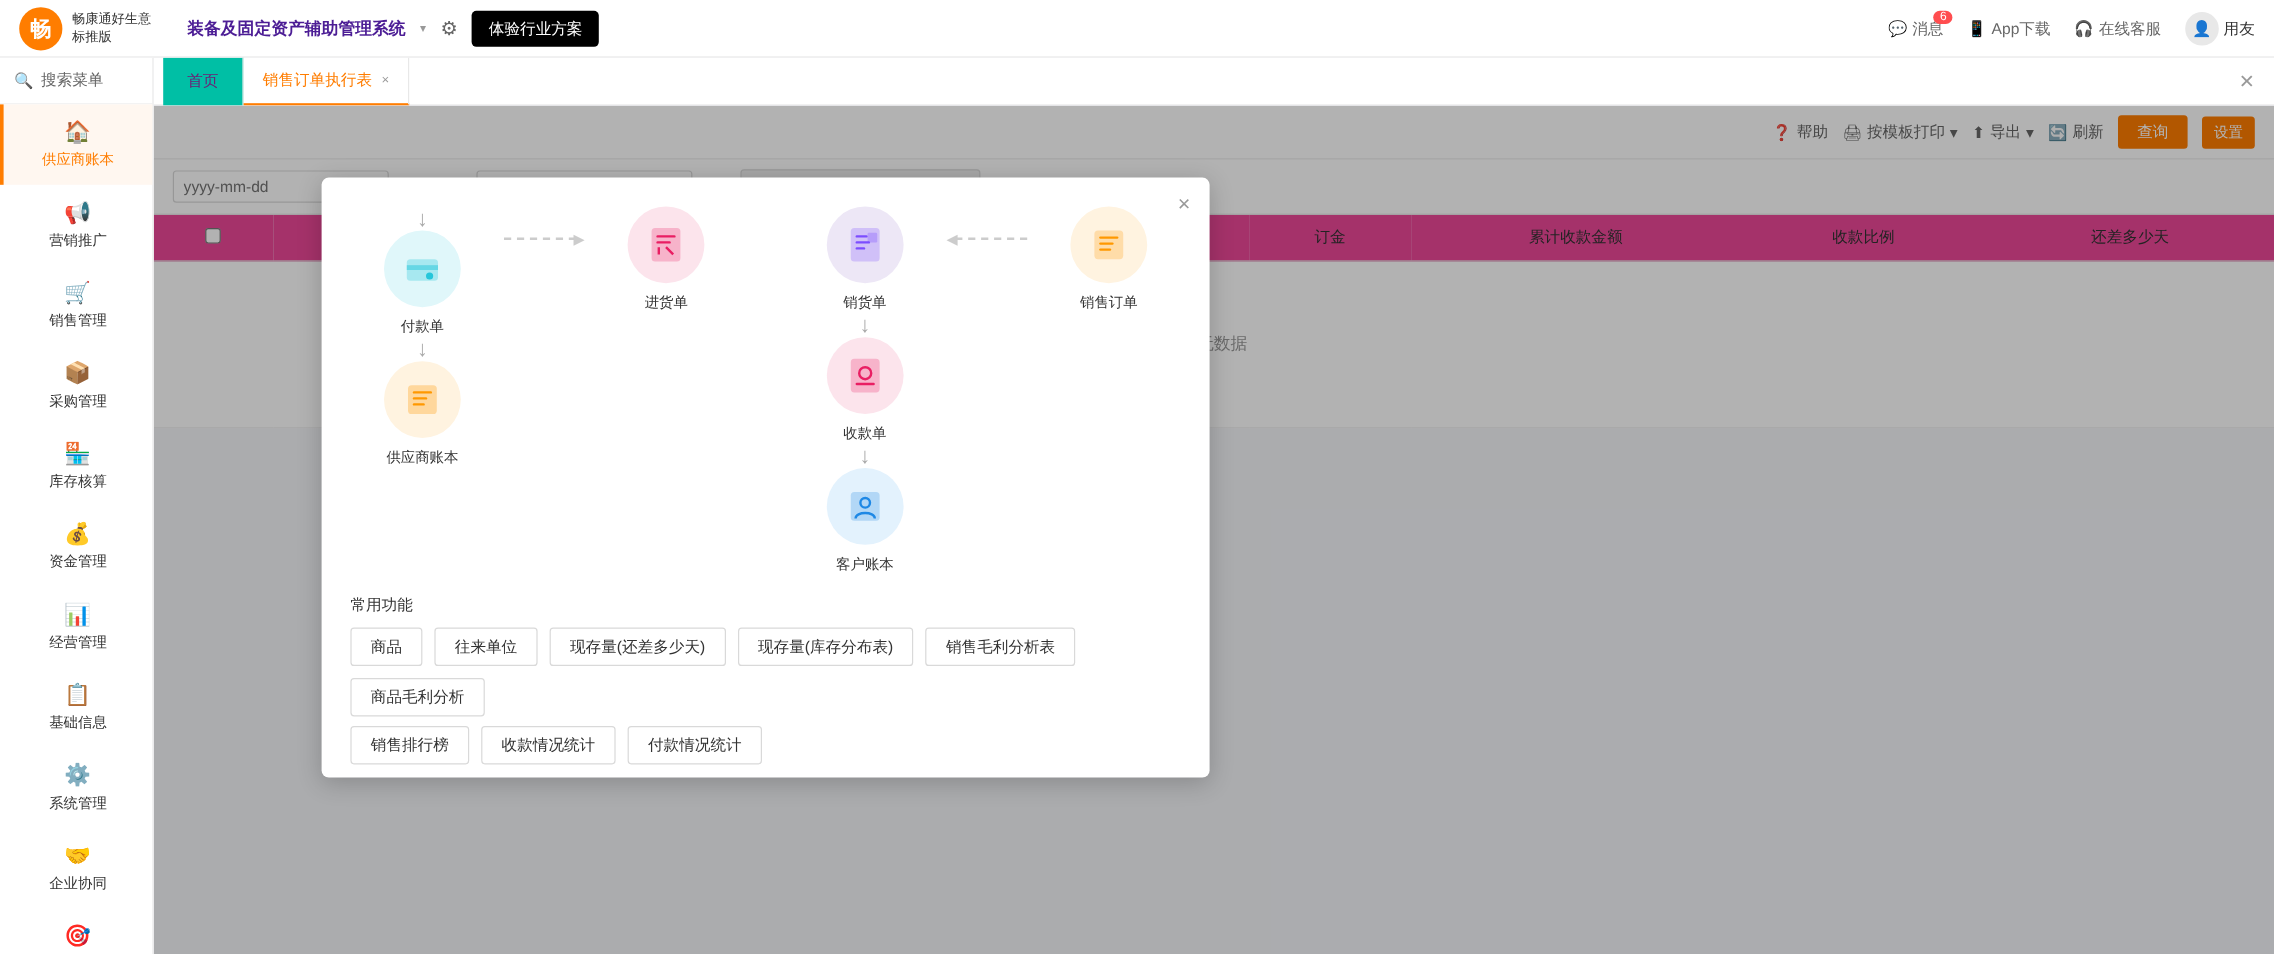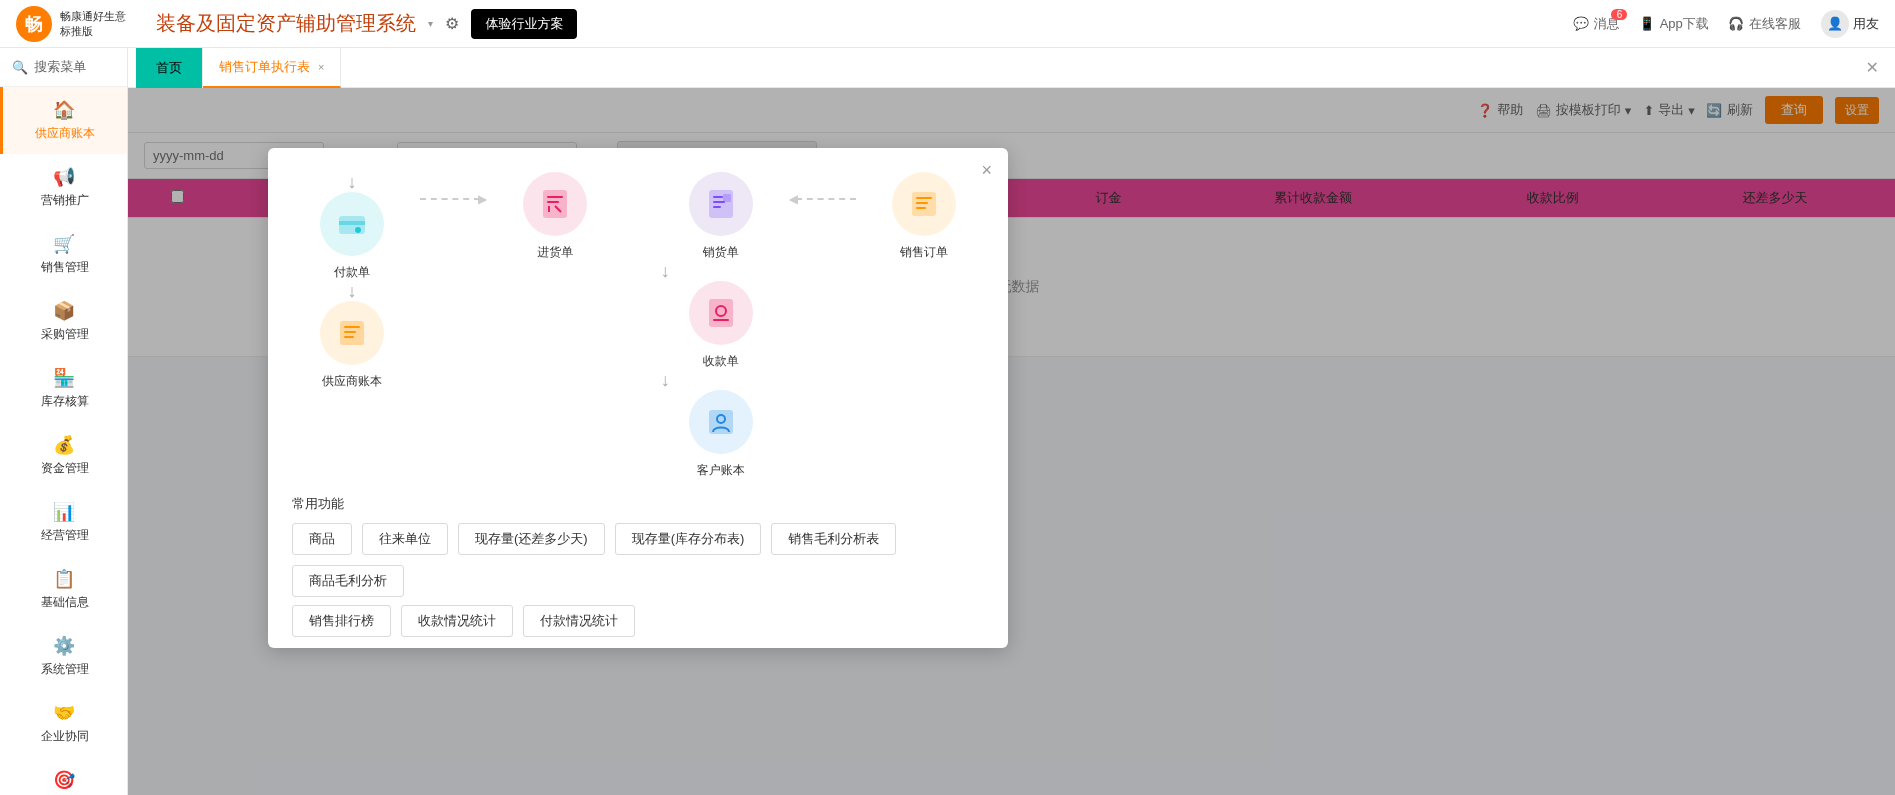--- a/index.html
+++ b/index.html
@@ -11,40 +11,40 @@
     .main-area { display: flex; flex: 1; overflow: hidden; }
     .sidebar { width: 128px; background: #fff; border-right: 1px solid #e8e8e8; display: flex; flex-direction: column; flex-shrink: 0; }
     .content-area { flex: 1; display: flex; flex-direction: column; overflow: hidden; }
     .tab-bar { display: flex; align-items: center; background: #fff; border-bottom: 1px solid #e8e8e8; height: 40px; padding: 0 8px; flex-shrink: 0; }
     .page-content { flex: 1; overflow: auto; background: #f5f6fa; position: relative; }
 
     
     .logo-area { display: flex; align-items: center; gap: 8px; width: 128px; flex-shrink: 0; }
     .logo-icon { width: 36px; height: 36px; background: #ff7d00; border-radius: 50%; display: flex; align-items: center; justify-content: center; color: #fff; font-size: 18px; font-weight: bold; flex-shrink: 0; }
     .logo-text { font-size: 11px; color: #333; line-height: 1.3; }
-    .system-title { font-size: 20px; color: #c2410c; font-weight: 400; }
+    .system-title { font-size: 14px; color: #4c1d95; font-weight: 700; }
     .dropdown-arrow { color: #999; font-size: 10px; }
     .gear-btn { color: #666; font-size: 16px; cursor: pointer; }
     .experience-btn { background: #000000; color: #fff; border: none; border-radius: 4px; padding: 6px 14px; font-size: 13px; cursor: pointer; }
     .top-right { margin-left: auto; display: flex; align-items: center; gap: 20px; }
     .top-right-item { display: flex; align-items: center; gap: 4px; color: #666; font-size: 13px; cursor: pointer; position: relative; }
     .badge { background: #ff4d4f; color: #fff; border-radius: 10px; font-size: 10px; padding: 0 4px; min-width: 16px; text-align: center; position: absolute; top: -6px; right: -8px; }
     .user-avatar { width: 28px; height: 28px; background: #e8e8e8; border-radius: 50%; display: flex; align-items: center; justify-content: center; color: #999; }
 
     
     .sidebar-search { display: flex; align-items: center; gap: 6px; padding: 10px 12px; color: #666; font-size: 13px; border-bottom: 1px solid #f0f0f0; cursor: pointer; }
     .sidebar-item { display: flex; flex-direction: column; align-items: center; padding: 12px 8px; cursor: pointer; gap: 4px; font-size: 12px; color: #333; border-left: 3px solid transparent; }
     .sidebar-item.active { background: #fff7f0; border-left: 3px solid #ff7d00; color: #ff7d00; }
     .sidebar-item .si-icon { font-size: 18px; }
     .sidebar-item.active .si-icon { color: #ff7d00; }
 
     
     .tab { display: flex; align-items: center; padding: 0 16px; height: 40px; font-size: 13px; cursor: pointer; color: #666; border-right: 1px solid #e8e8e8; }
     .tab.active { background: #fff; color: #ff7d00; border-bottom: 2px solid #ff7d00; }
-    .tab-home { background: #00bfa5; color: #000000; padding: 0 20px; }
+    .tab-home { background: #00bfa5; color: #701a75; padding: 0 20px; }
     .tab-close { margin-left: 8px; color: #999; font-size: 11px; }
 
     
     .toolbar-area { background: #fff; border-bottom: 1px solid #e8e8e8; padding: 8px 16px; display: flex; align-items: center; gap: 12px; flex-shrink: 0; }
     .toolbar-btn { display: flex; align-items: center; gap: 4px; color: #666; font-size: 13px; cursor: pointer; }
     .toolbar-btn-primary { background: #ff7d00; color: #fff; border: none; border-radius: 3px; padding: 5px 16px; font-size: 13px; cursor: pointer; }
     .toolbar-btn-setting { background: #ff7d00; color: #fff; border: none; border-radius: 3px; padding: 5px 10px; font-size: 12px; cursor: pointer; }
 
     
     .filter-area { background: #fff; padding: 8px 16px; display: flex; align-items: center; gap: 12px; flex-shrink: 0; border-bottom: 1px solid #e8e8e8; }
@@ -303,21 +303,21 @@
                         <path d="M16 18 L22 24 M10 18 L10 24" stroke="#e91e63" stroke-width="2"></path>
                       </svg>
                   </div>
                   <span class="flow-label">进货单</span>
                 </div>
                 <div style="height:108px;"></div>
               </div>
 
               <div style="width: 60px;"></div>
 
-              <div style="display:flex; flex-direction:column; align-items:flex-start;">
+              <div style="display:flex; flex-direction:column; align-items:center;">
                 <div class="flow-node">
                   <div class="flow-circle circle-purple" style="display:flex; align-items:center; justify-content:center; width:64px; height:64px; border-radius:50%;">
                     <svg width="32" height="32" viewBox="0 0 32 32" fill="none">
                         <rect x="4" y="2" width="24" height="28" rx="3" fill="#7c4dff" opacity="0.25"></rect>
                         <rect x="8" y="8" width="10" height="2" rx="1" fill="#7c4dff"></rect>
                         <rect x="8" y="13" width="12" height="2" rx="1" fill="#7c4dff"></rect>
                         <rect x="8" y="18" width="8" height="2" rx="1" fill="#7c4dff"></rect>
                         <rect x="18" y="6" width="8" height="8" rx="1" fill="#7c4dff" opacity="0.3"></rect>
                       </svg>
                   </div>

